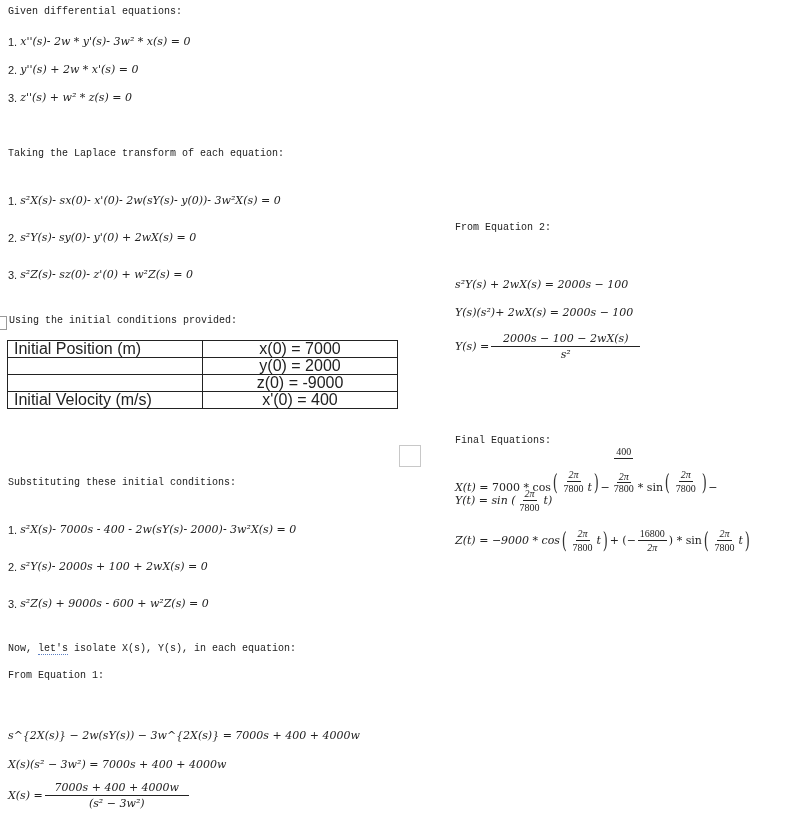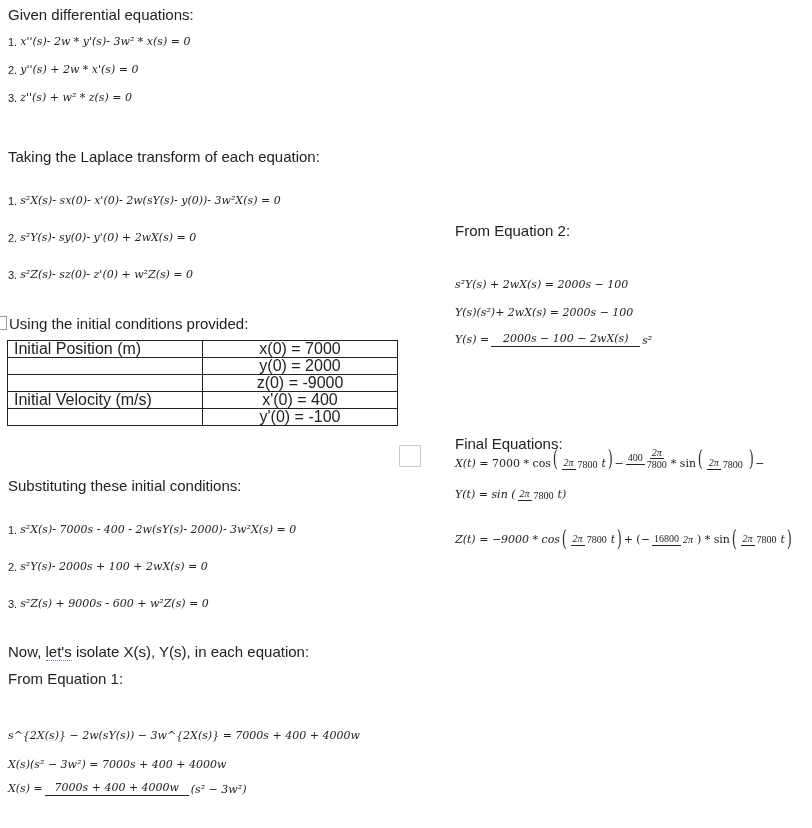--- a/index.html
+++ b/index.html
@@ -1,21 +1,21 @@
 <!DOCTYPE html>
 <html><head>
 <meta charset="utf-8">
 <style>
   html, body { margin:0; padding:0; background:#ffffff; }
   body { width:812px; height:828px; position:relative; overflow:hidden; color:#1a1a1a; }
-  .txt { position:absolute; font-family:Liberation Sans, sans-serif; font-size:15px; white-space:nowrap; color:#222; }
+  .txt { position:absolute; font-family:Liberation Mono, monospace; font-size:10px; white-space:nowrap; color:#222; }
   .eq { position:absolute; font-family:"DejaVu Serif", serif; font-size:11px; white-space:nowrap; color:#222; display:flex; align-items:center; }
   .eq .n { font-family:"Liberation Sans", sans-serif; font-style:normal; margin-right:3px; }
   .eq i { font-style:italic; }
-  .frac { display:inline-flex; flex-direction:row; align-items:center; vertical-align:middle; margin:0 2px; }
+  .frac { display:inline-flex; flex-direction:column; align-items:center; vertical-align:middle; margin:0 2px; }
   .frac .num { padding:0 2px 1px 2px; border-bottom:1px solid #222; line-height:13px; }
   .frac .den { padding:1px 2px 0 2px; line-height:13px; }
   .frac.small { font-size:10px;font-family:Liberation Serif, serif; }
   .frac.small .num, .frac.small .den { line-height:11px; }
   .paren { font-size:22px; font-weight:200; line-height:1; transform:scaleX(0.6); display:inline-block; color:#333; }
   table.ic { position:absolute; left:7px; top:340px; border-collapse:collapse; font-family:"Liberation Sans", sans-serif; font-size:16px; color:#222; }
   table.ic td { border:1px solid #222; height:16px; padding:0 6px; line-height:16px; }
   table.ic td.c1 { width:182px; }
   table.ic td.c2 { width:182px;text-align:center; }
   .spell { border-bottom:1px dotted #5b7fc4; }
@@ -65,24 +65,20 @@
     <td class="c1"></td>
     <td class="c2">y(0) = 2000</td>
   </tr>
   <tr>
     <td class="c1"></td>
     <td class="c2">z(0) = -9000</td>
   </tr>
   <tr>
     <td class="c1">Initial Velocity (m/s)</td>
     <td class="c2">x'(0) = 400</td>
-  </tr>
-  <tr>
-    <td class="c1"></td>
-    <td class="c2">y'(0) = -100</td>
   </tr>
 </tbody>
   </table>
 <div class="handle"></div>
 
 <div class="txt" style="left:8px;top:477px;">Substituting these initial conditions:</div>
 <div class="eq" style="left:8px;top:523px;">
   <span class="n">1.</span>
   <i>s²X(s)- 7000s - 400 - 2w(sY(s)- 2000)- 3w²X(s) = 0</i>
 </div>
@@ -135,21 +131,21 @@
   <i>X(t) =</i>&nbsp;
   <span>7000 * cos</span>
   <span class="paren">(</span>
   <span class="frac small">
     <i class="num">2π</i>
     <span class="den">7800</span>
   </span>
   <i>t</i>
   <span class="paren">)</span>
   <span>−</span>
-  <span class="frac small" style="margin-top:16px;">
+  <span class="frac small" style="margin-top:16px;gap:11px;">
     <span class="num">400</span>
     <span class="den" style="display:flex;flex-direction:column;align-items:center;">
       <i style="border-bottom:1px solid #222;padding:0 2px;">2π</i>
       <span>7800</span>
     </span>
   </span>
   <span>* sin</span>
   <span class="paren">(</span>
   <span class="frac small">
     <i class="num">2π</i>

